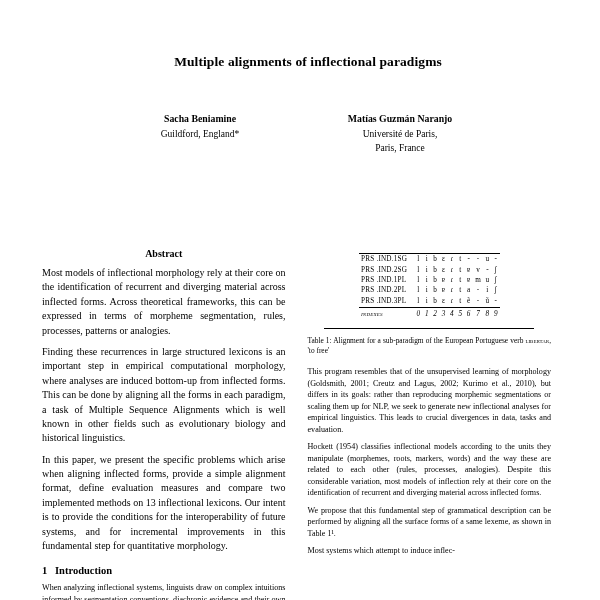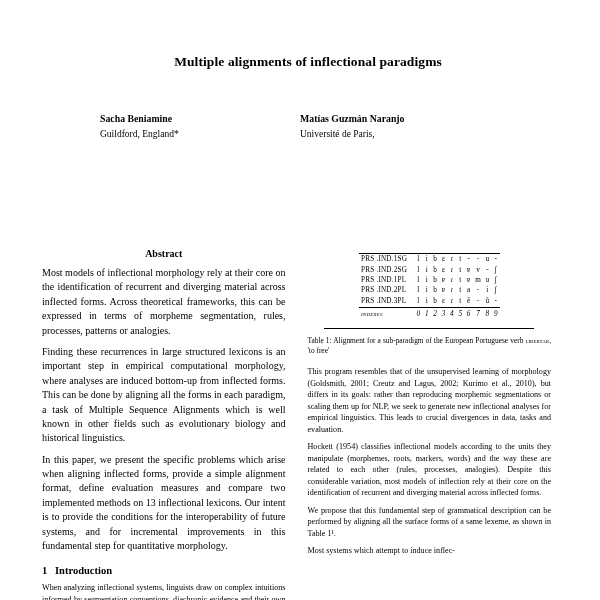--- a/index.html
+++ b/index.html
@@ -28,20 +28,21 @@
     margin: 54px 0 0 16px;
     letter-spacing: 0.1px;
   }
   .authors {
     display: flex;
     justify-content: center;
     margin-top: 42px;
   }
   .author {
     width: 200px;
+    text-align: center;
     font-size: 9.5px;
     line-height: 1.45;
   }
   .author .name {
     font-weight: bold;
     font-size: 9.8px;
     margin-bottom: 2px;
   }
   .cols {
     position: absolute;
@@ -136,20 +137,21 @@
   <div class="title">Multiple alignments of inflectional paradigms</div>
 
   <div class="authors">
     <div class="author">
       <div class="name">Sacha Beniamine</div>
       <div>Guildford, England*</div>
     </div>
     <div class="author">
       <div class="name">Matías Guzmán Naranjo</div>
       <div>Université de Paris,</div>
+      <div>Paris, France</div>
     </div>
   </div>
 
   <div class="cols">
 
     <div class="col left">
       <div class="sec-head">Abstract</div>
       <p class="abstract">Most models of inflectional morphology rely at their core on the identification of recurrent and diverging material across inflected forms. Across theoretical frameworks, this can be expressed in terms of morpheme segmentation, rules, processes, patterns or analogies.</p>
       <p class="abstract">Finding these recurrences in large structured lexicons is an important step in empirical computational morphology, where analyses are induced bottom-up from inflected forms. This can be done by aligning all the forms in each paradigm, a task of Multiple Sequence Alignments which is well known in other fields such as evolutionary biology and historical linguistics.</p>
       <p class="abstract">In this paper, we present the specific problems which arise when aligning inflected forms, provide a simple alignment format, define evaluation measures and compare two implemented methods on 13 inflectional lexicons. Our intent is to provide the conditions for the interoperability of future systems, and for incremental improvements in this fundamental step for quantitative morphology.</p>

